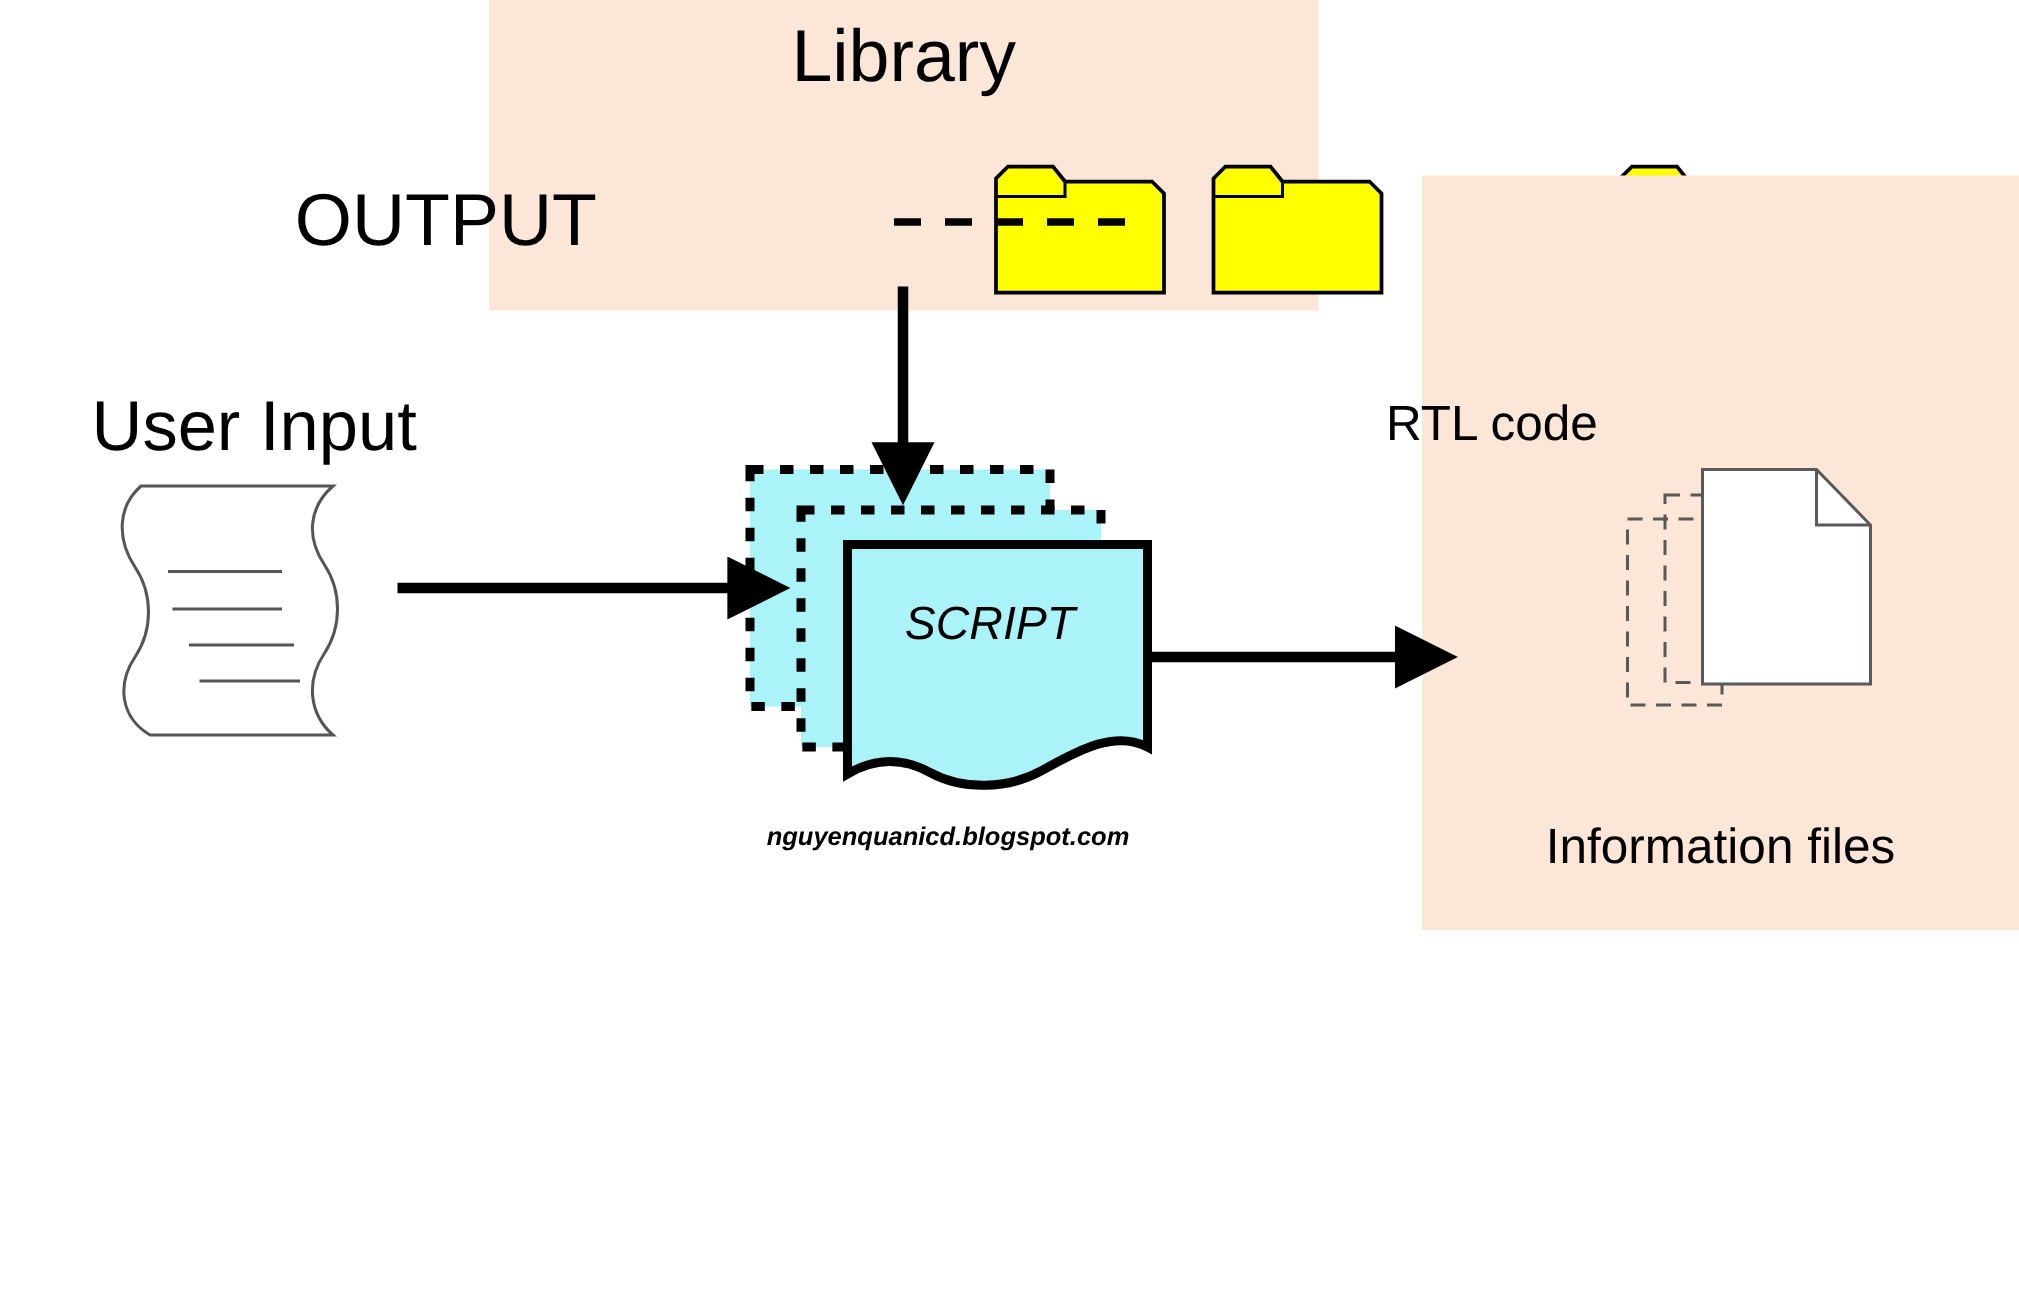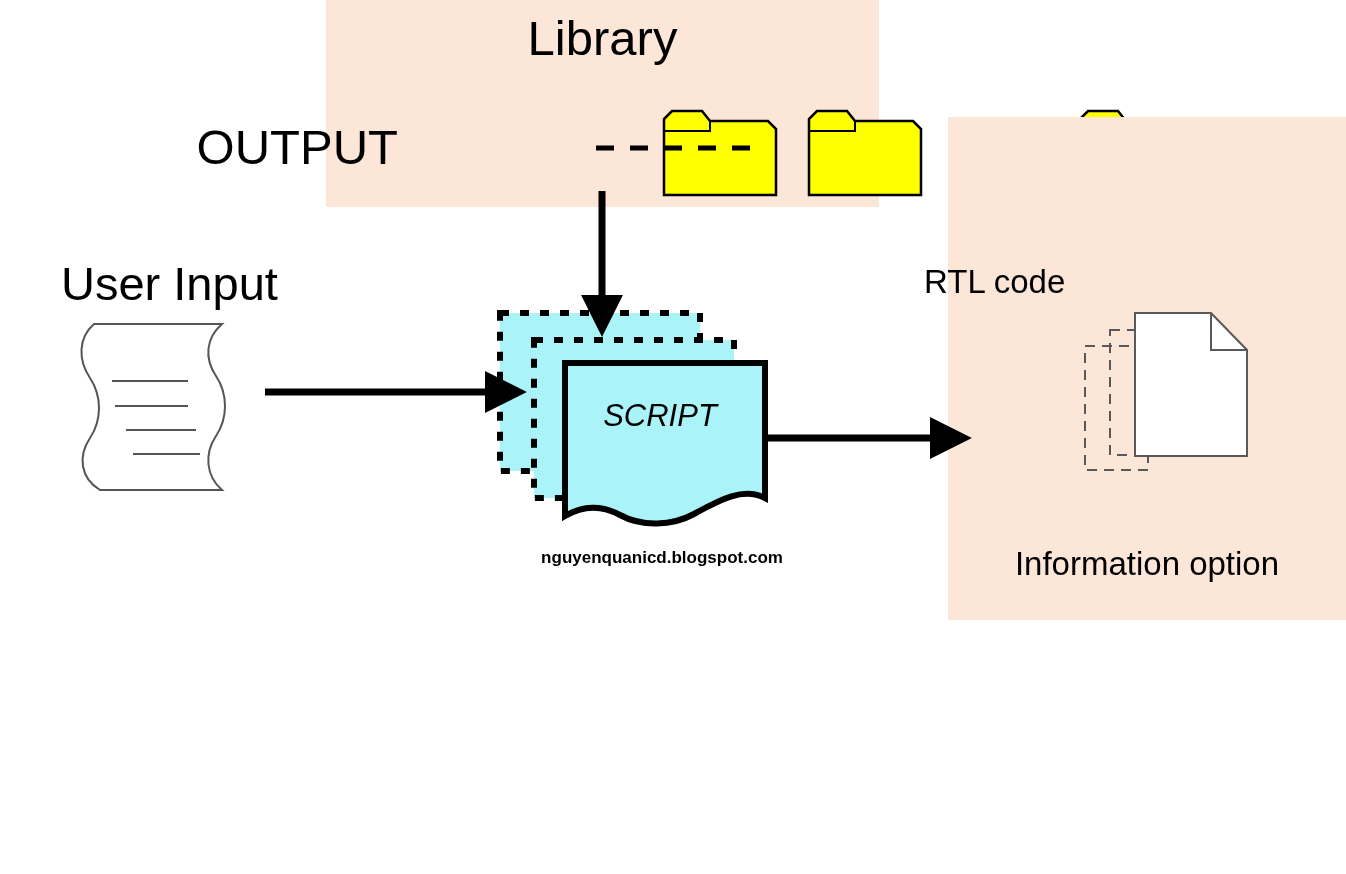--- a/index.html
+++ b/index.html
@@ -79,25 +79,26 @@
   #script-label {
     left: 565px;
     top: 400px;
     width: 190px;
     text-align: center;
     font-size: 31px;
     font-style: italic;
   }
   #watermark {
     position: absolute;
-    left: 442px;
+    left: 412px;
     top: 548px;
     width: 440px;
     text-align: center;
     font-size: 17px;
+    font-style: italic;
     font-weight: bold;
     color: #000000;
     white-space: nowrap;
   }
   .svg-layer {
     position: absolute;
     left: 0;
     top: 0;
     width: 1346px;
     height: 874px;
@@ -136,21 +137,21 @@
     <line x1="596" y1="148" x2="757" y2="148" stroke="#000000" stroke-width="5" stroke-dasharray="18,16"></line>
   </svg>
 
   <div class="panel" id="output-panel"></div>
 
   <div class="title" id="output-title">OUTPUT</div>
 
   <div class="title" id="rtl-label">RTL code</div>
 
   <div class="title" id="info-label">
-    <div>Information option</div>
+    <div>Information files</div>
   </div>
 
   <div class="title" id="user-input-title">User Input</div>
 
   <svg class="svg-layer">
     <path d="M 94 324
              C 78 338, 78 360, 90 378
              C 102 396, 102 420, 90 438
              C 78 456, 80 478, 100 490
              L 222 490

